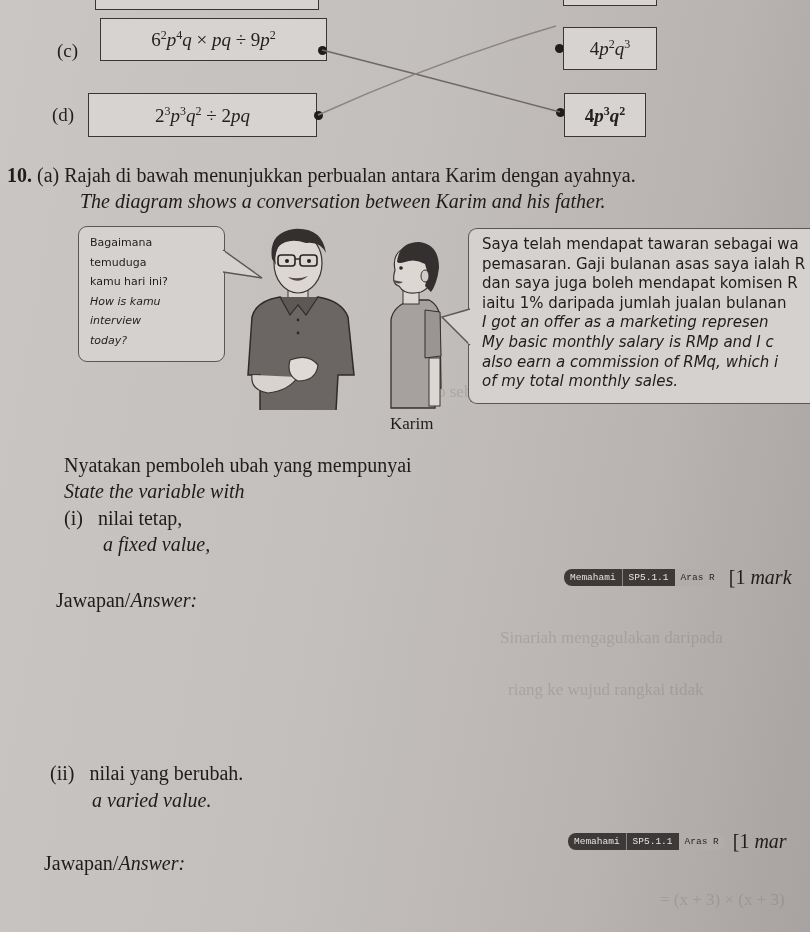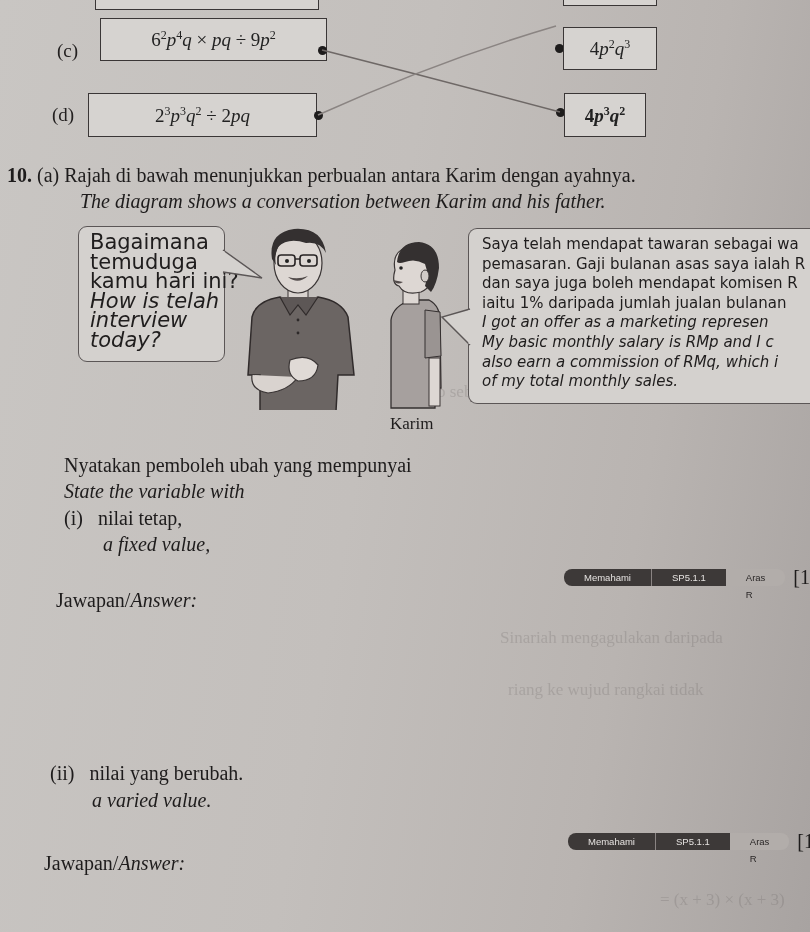--- a/index.html
+++ b/index.html
@@ -22,22 +22,22 @@
   .qnum { font-weight: bold; }
   .text-line { position: absolute; font-size: 20px; white-space: nowrap; }
   .italic { font-style: italic; }
   .bubble {
     position: absolute; border: 1.4px solid #5b5656; border-radius: 9px; background: #d4d1ce;
     font-family: "DejaVu Sans", sans-serif; color: #1f1d1d; box-sizing: border-box;
   }
   .bubble .ln { display: block; white-space: nowrap; }
   .badge-row { position: absolute; display: flex; align-items: center; height: 18px; }
   .badge {
-    font-family: Liberation Sans, sans-serif; font-size: 9.5px; height: 17px; line-height: 17px;
-    padding: 0 20px; color: #e6e3e1;
+    font-family: Liberation Mono, monospace; font-size: 9.5px; height: 17px; line-height: 17px;
+    padding: 0 6px; color: #e6e3e1;
   }
   .badge.b1 { background: #3d3938; border-radius: 8px 0 0 8px; }
   .badge.b2 { background: #3d3938; border-left: 1px solid #8a8483; }
   .badge.b3 { background: #b2adaa; color: #2a2727; border-radius: 0 8px 8px 0; }
   .marks { font-family: "Liberation Serif", serif; font-size: 20px; margin-left: 8px; white-space: nowrap; }
   .marks .it { font-style: italic; }
   .ghost { position: absolute; font-size: 17px; color: rgba(80,72,70,0.18); white-space: nowrap; }
 </style>
 </head>
 <body>
@@ -80,25 +80,25 @@
 
 <div class="text-line" style="left:7px;top:164px;">
   <span class="qnum">10.</span>
   <span>(a)</span>
   <span>Rajah di bawah menunjukkan perbualan antara Karim dengan ayahnya.</span>
 </div>
 <div class="text-line italic" style="left:80px;top:190px;">The diagram shows a conversation between Karim and his father.</div>
 
 <section>
 
-  <div class="bubble" style="left:78px;top:226px;width:147px;height:136px;padding:6px 0 0 11px;font-size:21px;line-height:19.5px;">
+  <div class="bubble" style="left:78px;top:226px;width:147px;height:136px;padding:6px 0 0 11px;font-size:11px;line-height:19.5px;">
     <span class="ln">Bagaimana</span>
     <span class="ln">temuduga</span>
     <span class="ln">kamu hari ini?</span>
-    <span class="ln italic" style="font-style:italic">How is telah</span>
+    <span class="ln italic" style="font-style:italic">How is kamu</span>
     <span class="ln" style="font-style:italic">interview</span>
     <span class="ln" style="font-style:italic">today?</span>
   </div>
   <svg class="abs" style="left:222px;top:248px;" width="42" height="34">
     <path d="M1 2 L40 30 L1 24" fill="#d4d1ce" stroke="#5b5656" stroke-width="1.4"></path>
     <line x1="1" y1="3" x2="1" y2="23" stroke="#d4d1ce" stroke-width="3"></line>
   </svg>
 
   <div class="bubble" style="left:468px;top:228px;width:360px;height:176px;padding:6px 0 0 13px;font-size:15px;line-height:19.6px;overflow:hidden;border-radius:9px 0 0 9px;border-right:none;">
     <span class="ln">Saya telah mendapat tawaran sebagai wa</span>

